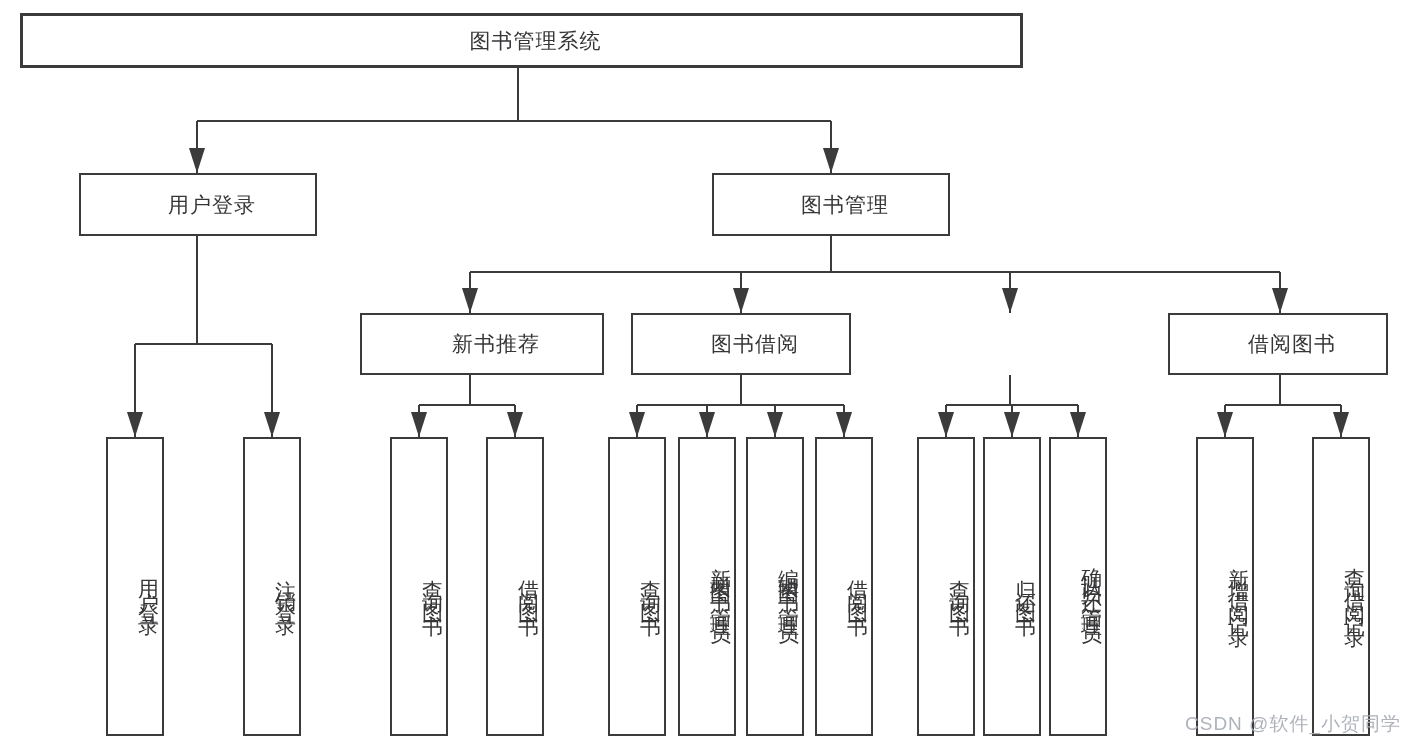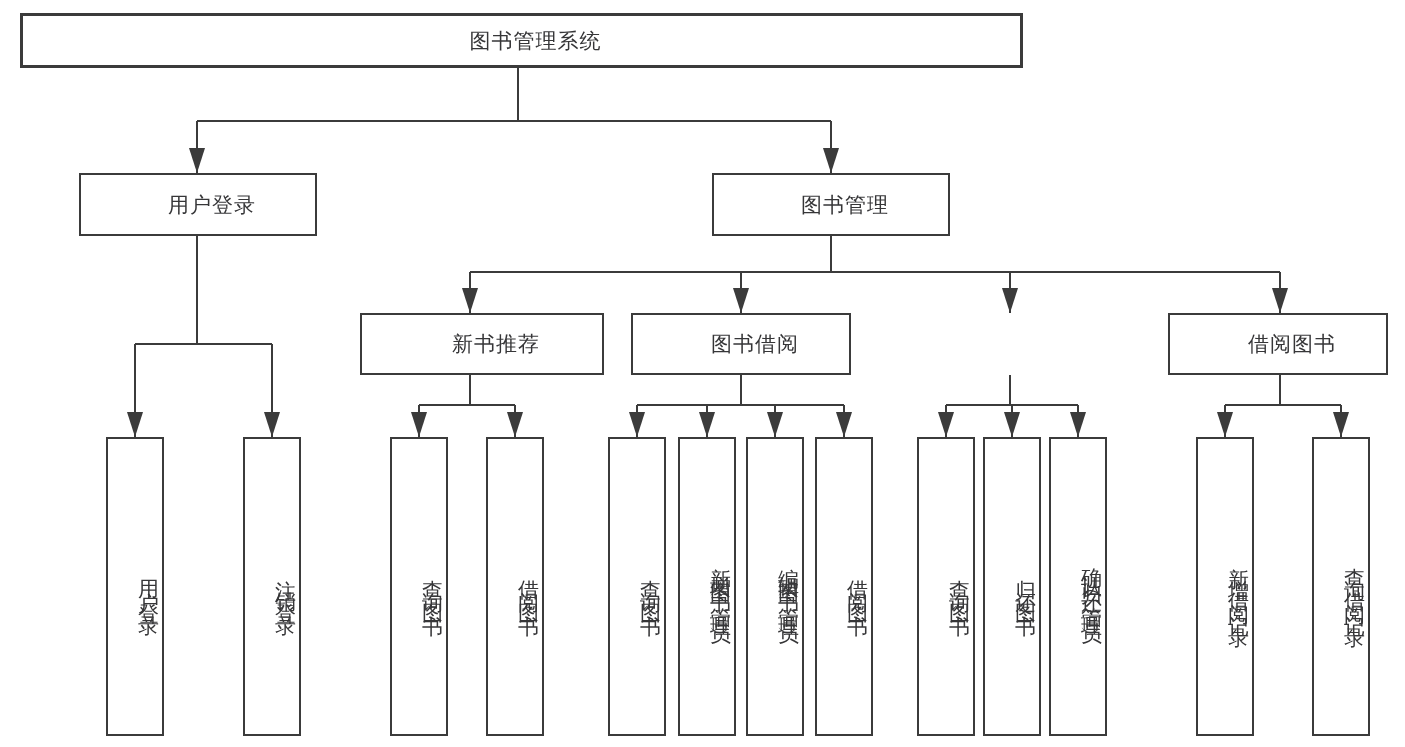--- a/index.html
+++ b/index.html
@@ -150,14 +150,15 @@
     <span class="v-label ls9">确认归还（管理员）</span>
   </div>
 
   <div class="box" style="left:1196px;top:437px;width:58px;height:299px">
     <span class="v-label ls6">新增借阅记录</span>
   </div>
   <div class="box" style="left:1312px;top:437px;width:58px;height:299px">
     <span class="v-label ls6">查询借阅记录</span>
   </div>
 
+  <div class="watermark">CSDN @软件_小贺同学</div>
 
 </div>
 
 </body></html>

